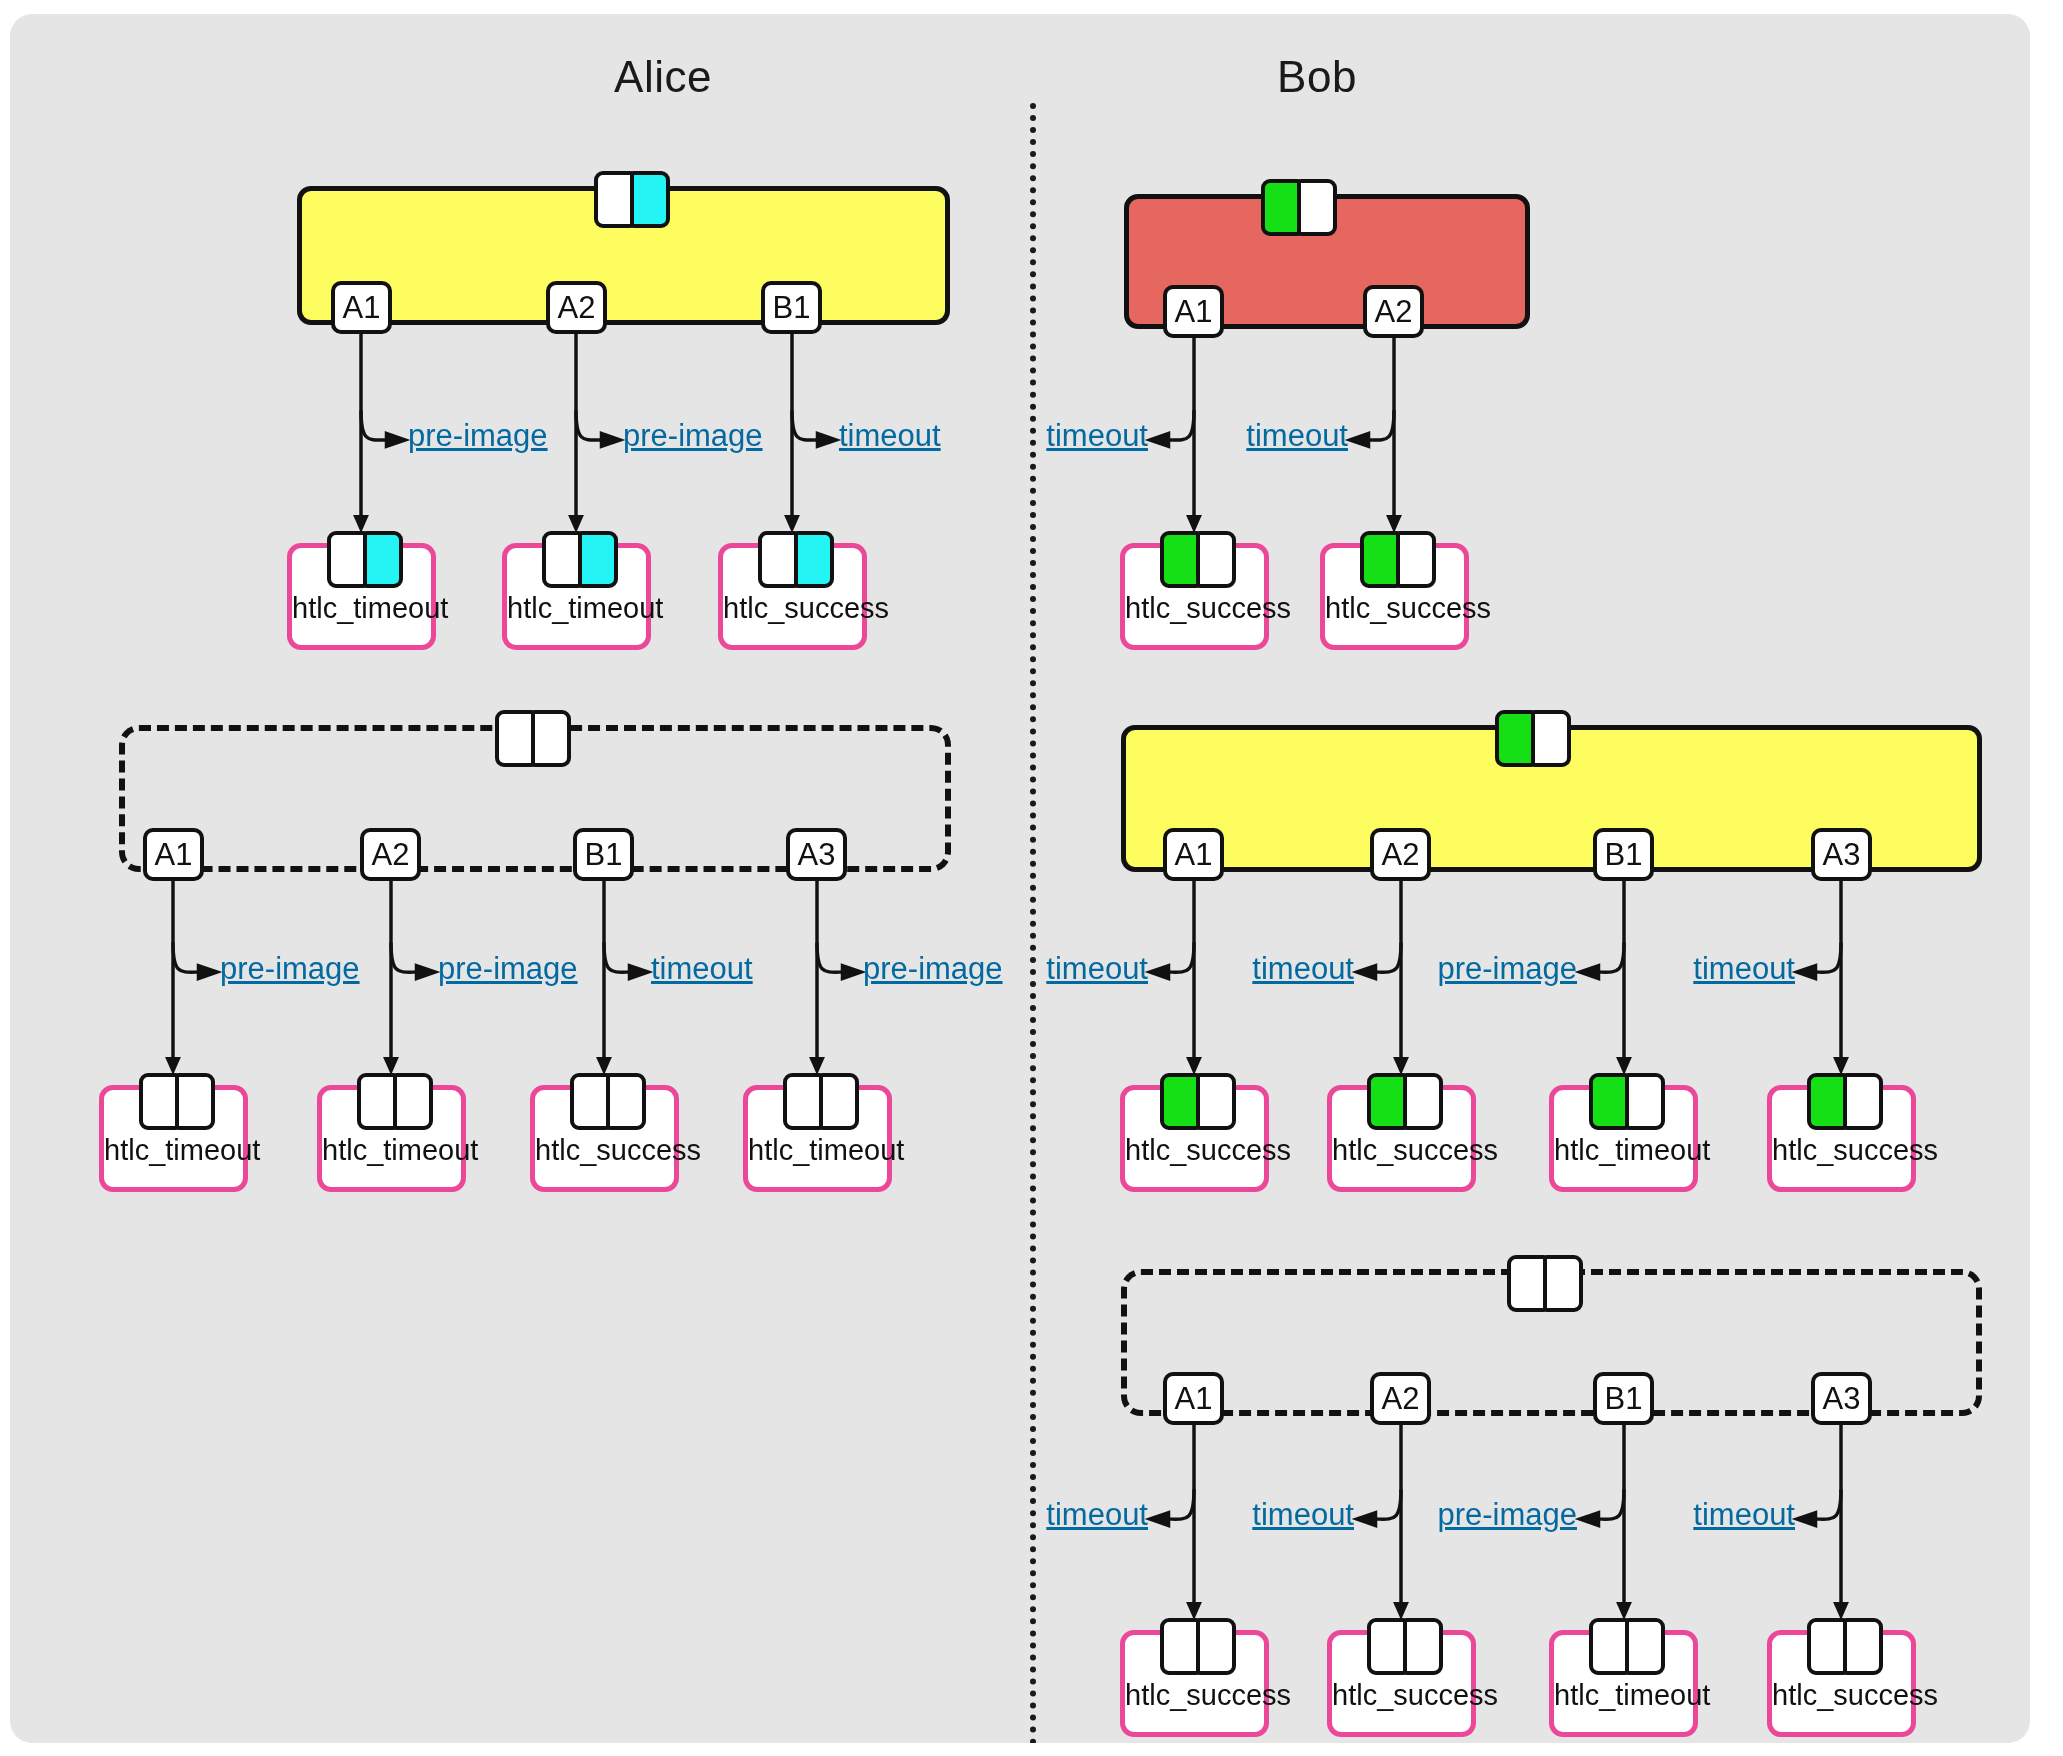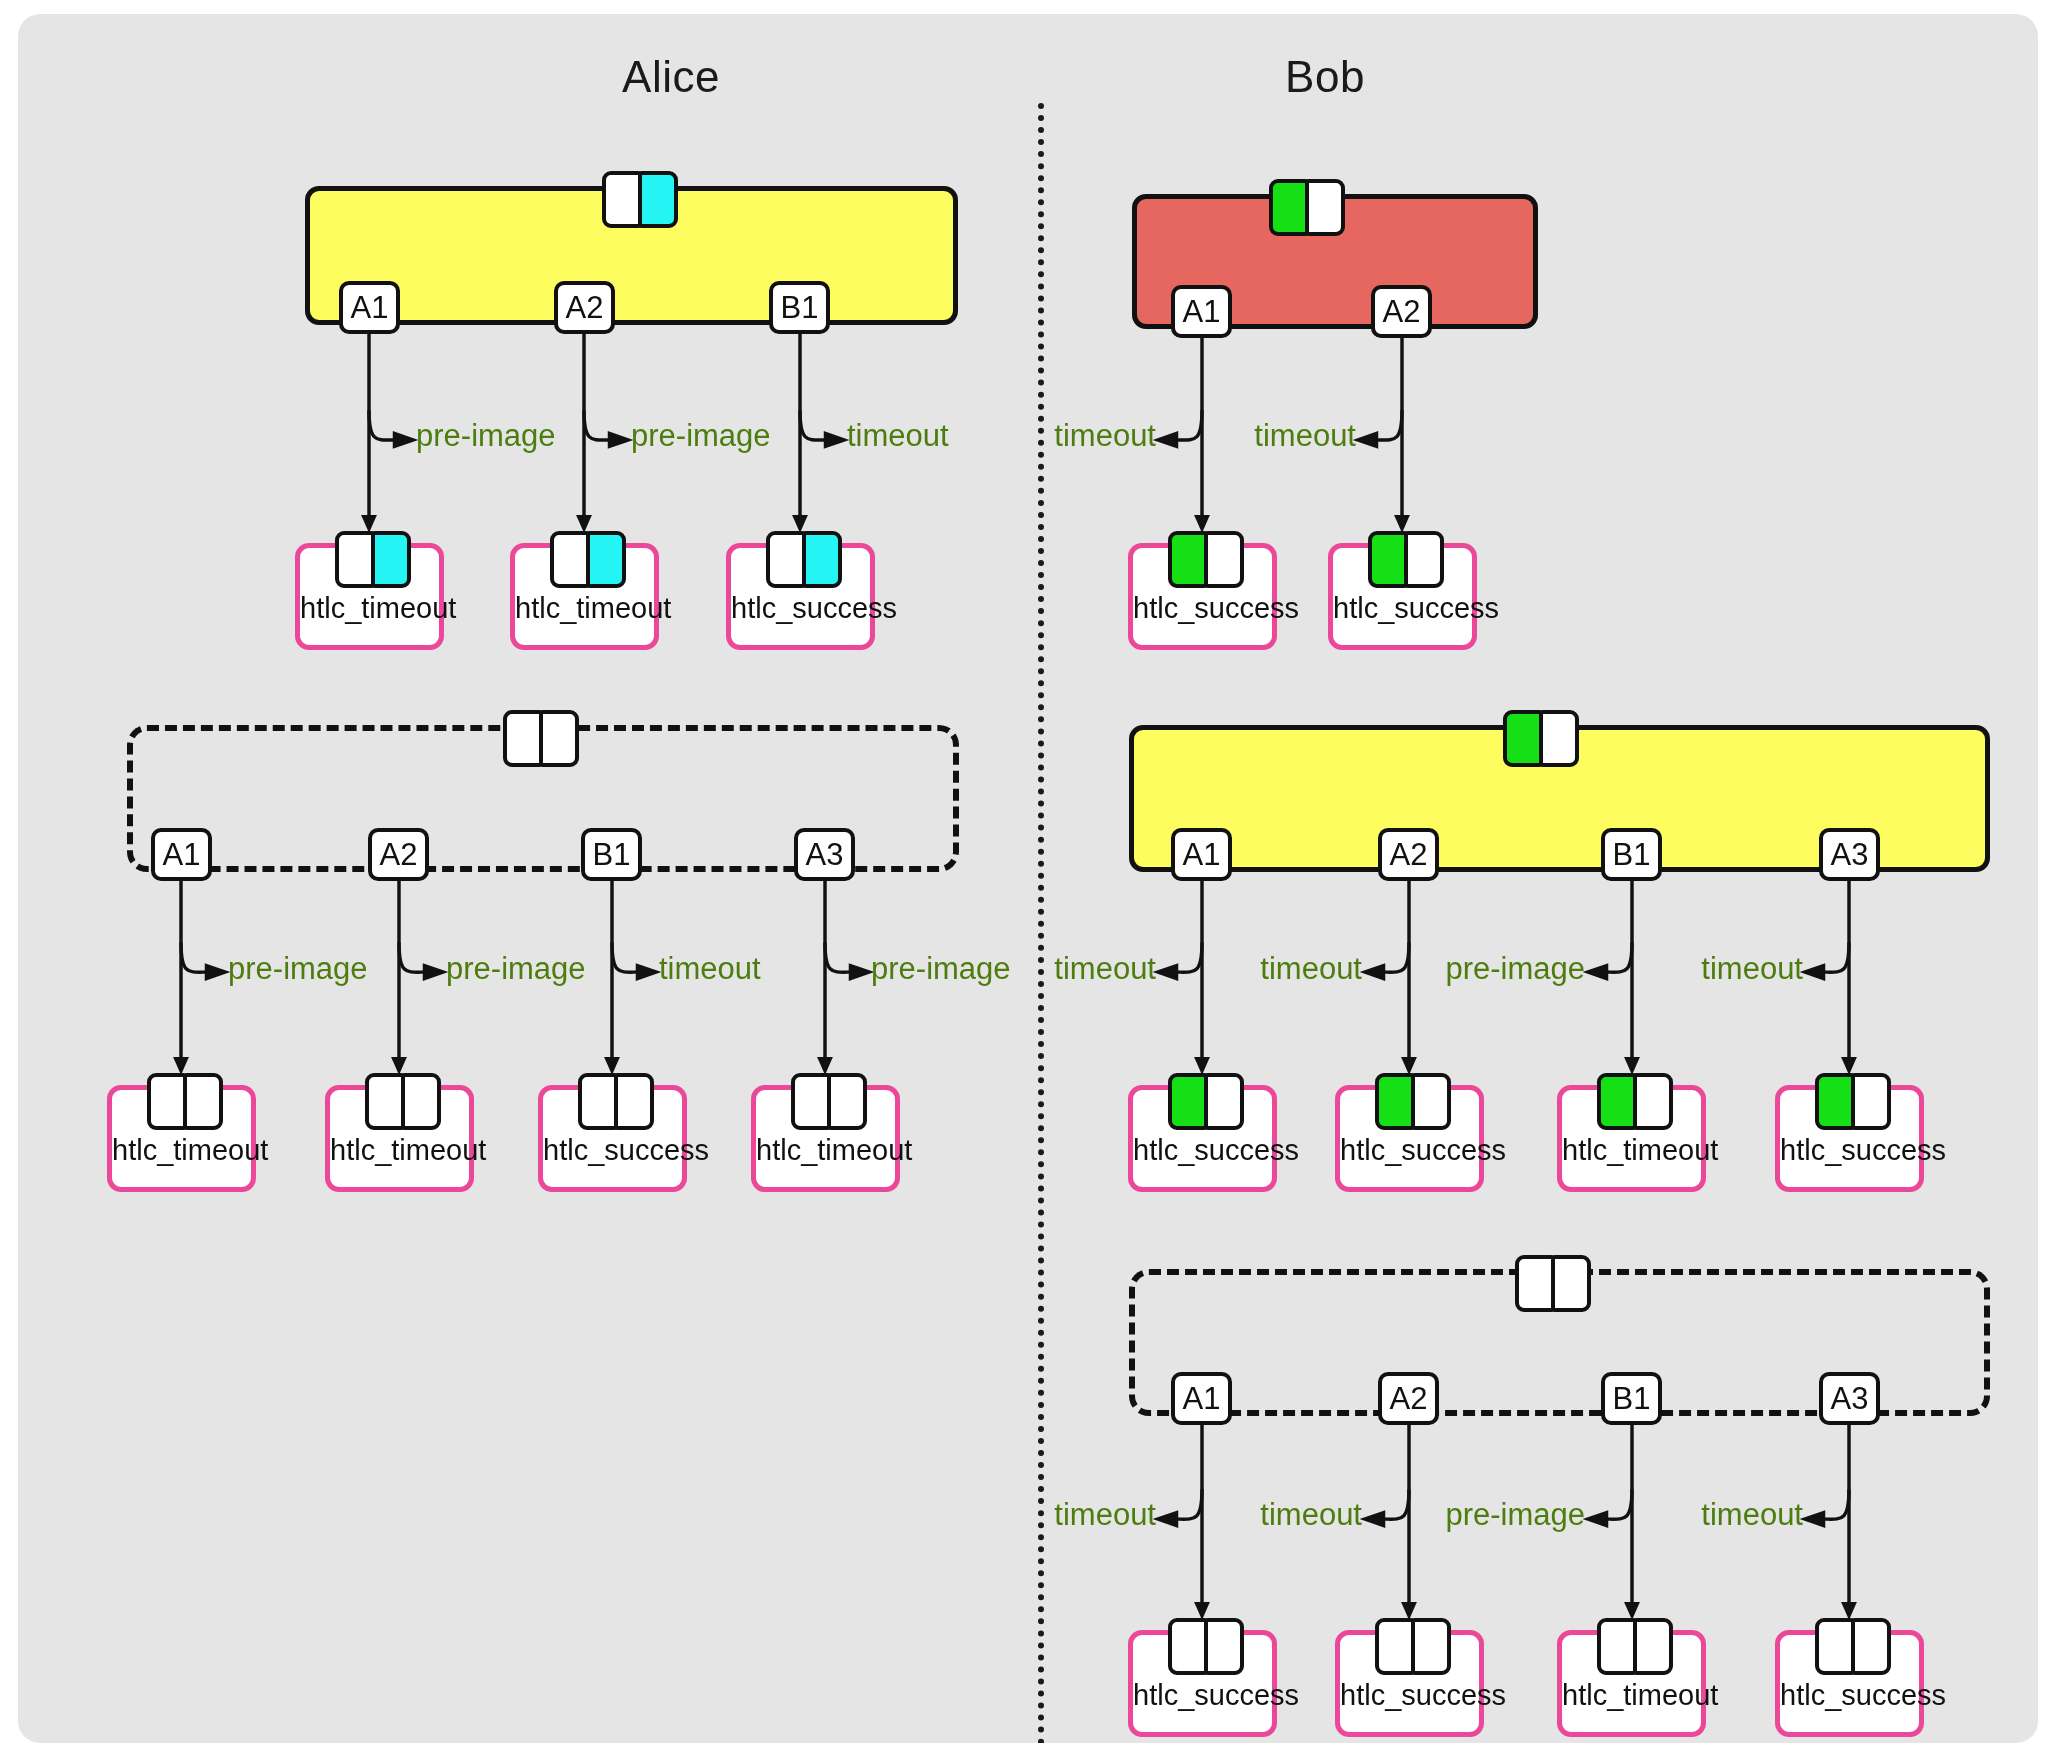--- a/index.html
+++ b/index.html
@@ -3,21 +3,21 @@
 <meta charset="utf-8">
 <style>
   html,body{margin:0;padding:0;}
   body{
     width:2063px;height:1756px;
     background:#ffffff;
     font-family:"Liberation Sans", sans-serif;
   }
   #canvas{
     position:absolute;
-    left:18px;top:14px;
+    left:10px;top:14px;
     width:2020px;height:1729px;
     background:#e5e5e5;
     border-radius:22px;
     overflow:hidden;
   }
   .hdr{
     position:absolute;
     font-size:44px;
     color:#1a1a1a;
     text-align:center;
@@ -98,22 +98,23 @@
     color:#111111;
     white-space:nowrap;
   }
 
   
   .conn{position:absolute;pointer-events:none;}
   .conn svg{display:block;overflow:visible;}
   .elbl{
     position:absolute;
     font-size:31px;
-    color:#4d7c0f;
+    color:#0369a1;
     white-space:nowrap;
+    text-decoration:underline;
   }
 </style>
 </head>
 <body>
 
 <div id="canvas">
 
   <div class="hdr" style="left:554px;top:38px;width:198px;">Alice</div>
   <div class="hdr" style="left:1208px;top:38px;width:198px;">Bob</div>
 

